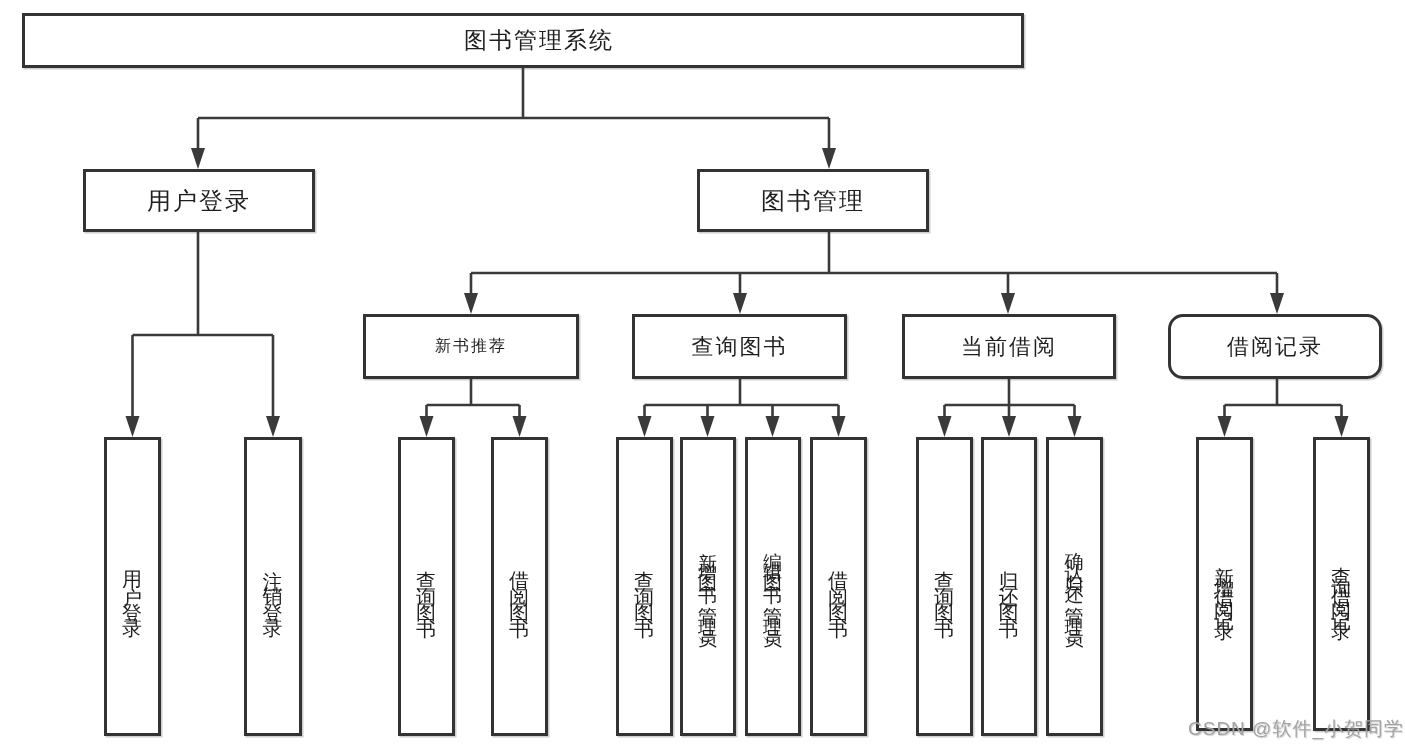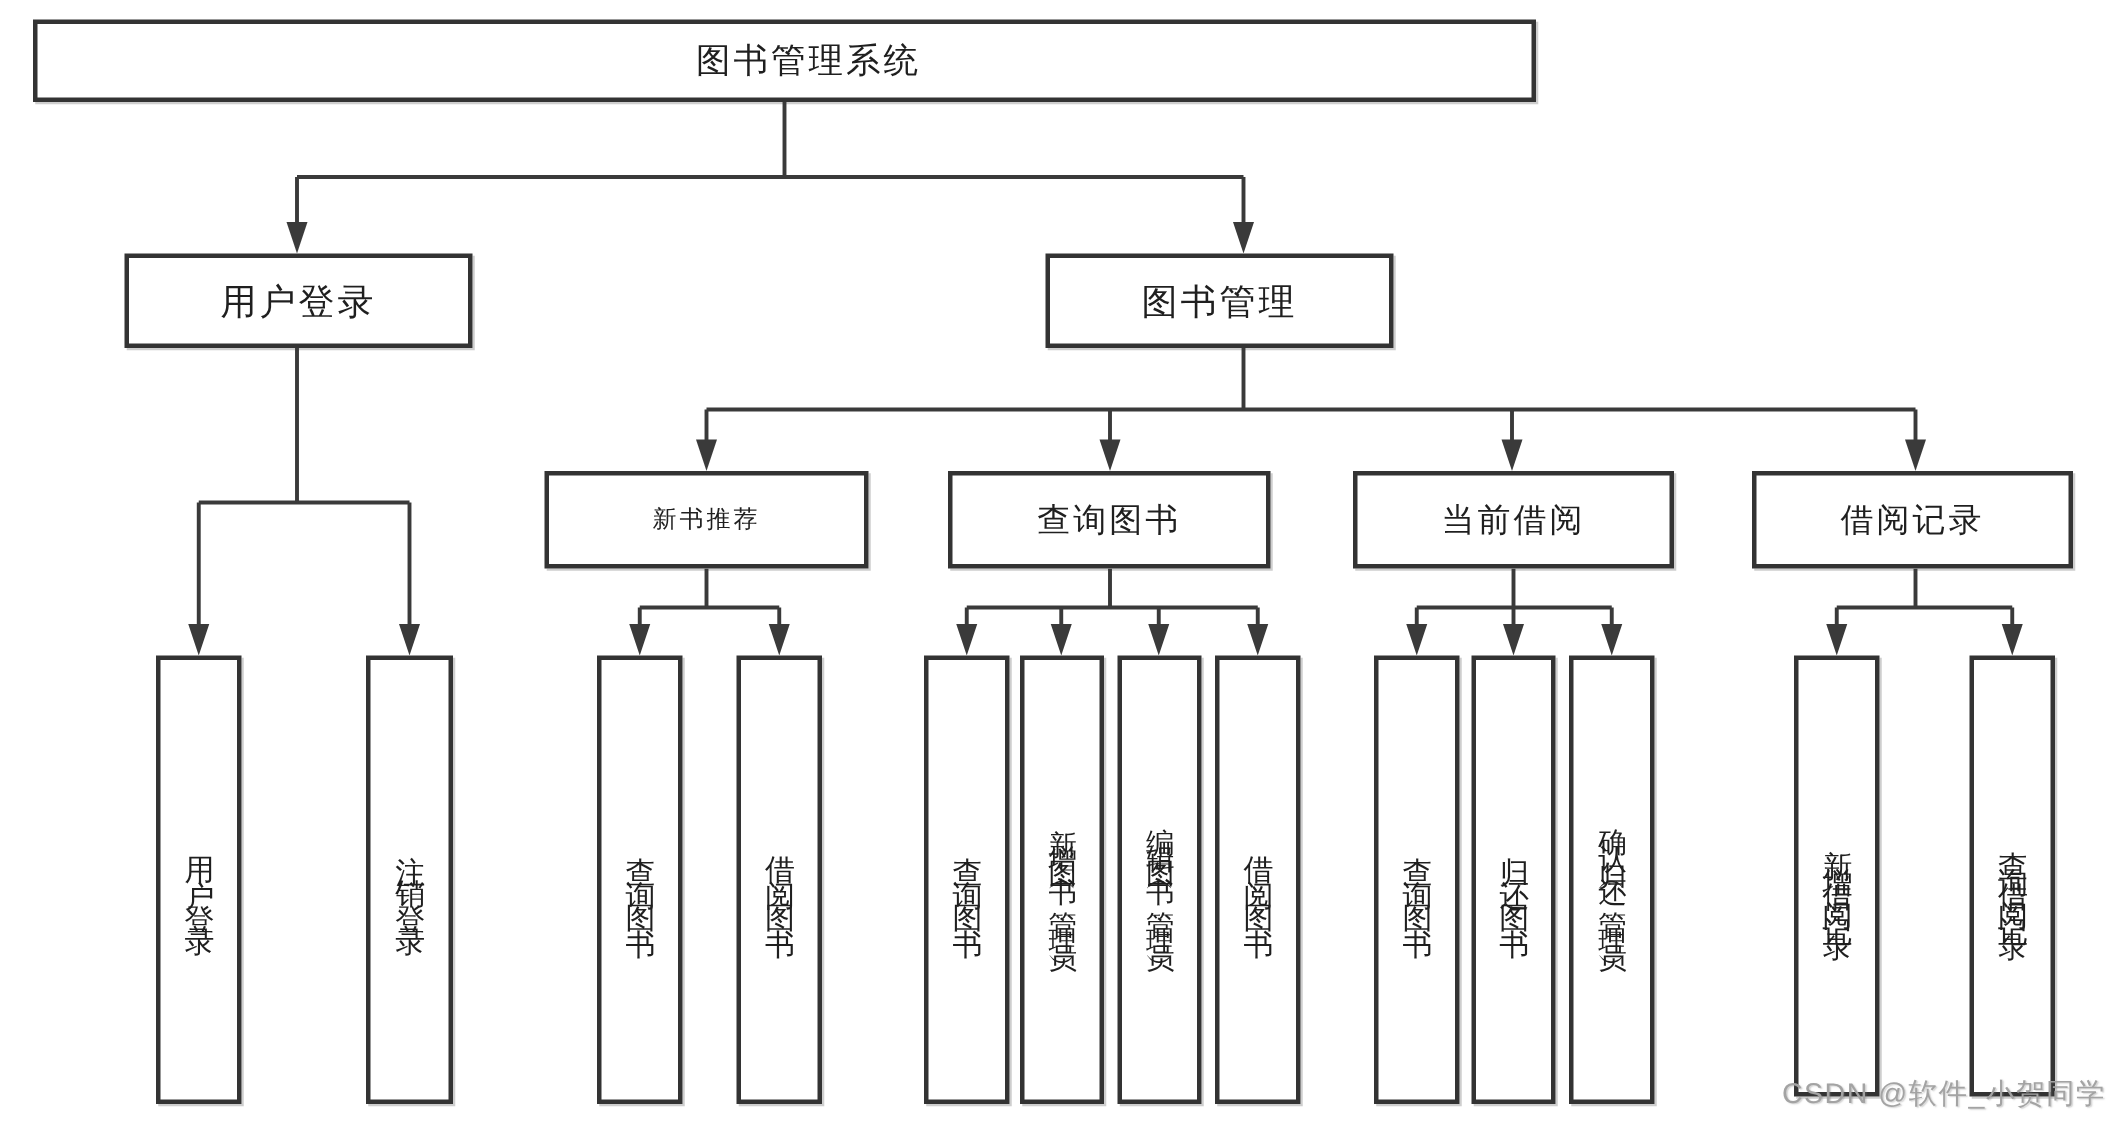--- a/index.html
+++ b/index.html
@@ -43,21 +43,21 @@
 
   
   .p-root{left:22px;top:13px;width:1002px;height:55px;font-size:23px;padding-left:32px;}
   
   .p-l2-0{left:83px;top:169px;width:232px;height:63px;font-size:24px;}
   .p-l2-1{left:697px;top:169px;width:232px;height:63px;font-size:24px;}
   
   .p-l3-0{left:363px;top:314px;width:216px;height:65px;font-size:16px;}
   .p-l3-1{left:632px;top:314px;width:215px;height:65px;font-size:22px;}
   .p-l3-2{left:902px;top:314px;width:214px;height:65px;font-size:22px;}
-  .p-l3-3{left:1168px;top:314px;width:214px;height:65px;font-size:22px;}
+  .p-l3-3{left:1168px;top:314px;width:214px;height:65px;font-size:22px;border-radius:15px;}
   
   .leaf{top:437px;height:299px;font-size:20px;}
   .leaf.short{height:294px;}
   .p-lf-0{left:104px;width:57px;}
   .p-lf-1{left:244px;width:58px;}
   .p-lf-2{left:398px;width:57px;}
   .p-lf-3{left:491px;width:57px;}
   .p-lf-4{left:616px;width:57px;}
   .p-lf-5{left:680px;width:56px;font-size:19px;}
   .p-lf-6{left:745px;width:56px;font-size:19px;}

